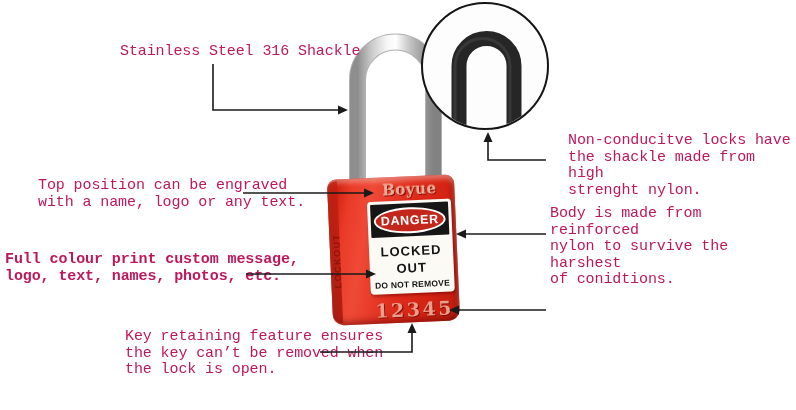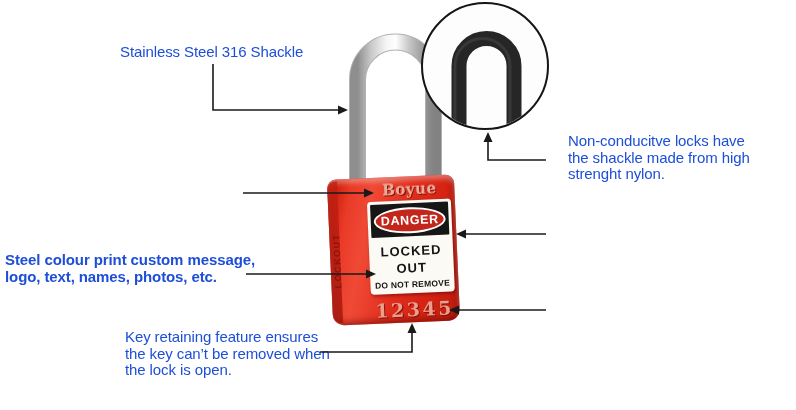--- a/index.html
+++ b/index.html
@@ -2,21 +2,21 @@
 <html><head>
 <meta charset="utf-8">
 <style>
   html,body{margin:0;padding:0;background:#fff;}
   .canvas{
     position:relative;width:796px;height:410px;background:#ffffff;overflow:hidden;
     font-family:"Liberation Sans", sans-serif;color:#1a1a1a;
   }
   .note{
     position:absolute;font-size:15px;line-height:16.5px;letter-spacing:-0.1px;
-    white-space:pre-line;color:#1d4ed8;
+    white-space:pre-line;color:#be185d;font-family:Liberation Mono, monospace;
   }
   .note.bold{font-weight:bold;}
   svg.overlay{position:absolute;left:0;top:0;pointer-events:none;}
   
   .shackle-svg{position:absolute;left:0;top:0;}
   .inset-circle{
     position:absolute;left:421px;top:2px;width:128px;height:128px;border-radius:50%;
     background:#fdfdfd;border:2px solid #151515;overflow:hidden;box-sizing:border-box;
   }
   .lock-body{
@@ -109,28 +109,33 @@
         </div>
       </div>
       <div class="locked first">LOCKED</div>
       <div class="locked">OUT</div>
       <div class="dnr">DO NOT REMOVE</div>
     </div>
     <div class="serial">12345</div>
   </div>
 
   <div class="note" style="left:120px;top:44px;">Stainless Steel 316 Shackle</div>
-  <div class="note bold" style="left:5px;top:252px;">Steel colour print custom message,
+  <div class="note" style="left:38px;top:178px;">Top position can be engraved
+with a name, logo or any text.</div>
+  <div class="note bold" style="left:5px;top:252px;">Full colour print custom message,
 logo, text, names, photos, etc.</div>
   <div class="note" style="left:125px;top:329px;">Key retaining feature ensures
 the key can’t be removed when
 the lock is open.</div>
   <div class="note" style="left:568px;top:133px;">Non-conducitve locks have
 the shackle made from high
 strenght nylon.</div>
+  <div class="note" style="left:550px;top:206px;">Body is made from reinforced
+nylon to survive the harshest
+of conidtions.</div>
 
   <svg class="overlay" width="796" height="410">
     <g fill="none" stroke="#1a1a1a" stroke-width="1.6">
       <polyline points="213,64 213,110 340,110"></polyline>
       <polyline points="243,193 366,193"></polyline>
       <polyline points="246,274 368,274"></polyline>
       <polyline points="320,352 412,352 412,331"></polyline>
       <polyline points="546,160 488,160 488,140"></polyline>
       <polyline points="546,234 464,234"></polyline>
       <polyline points="546,310 457,310"></polyline>

